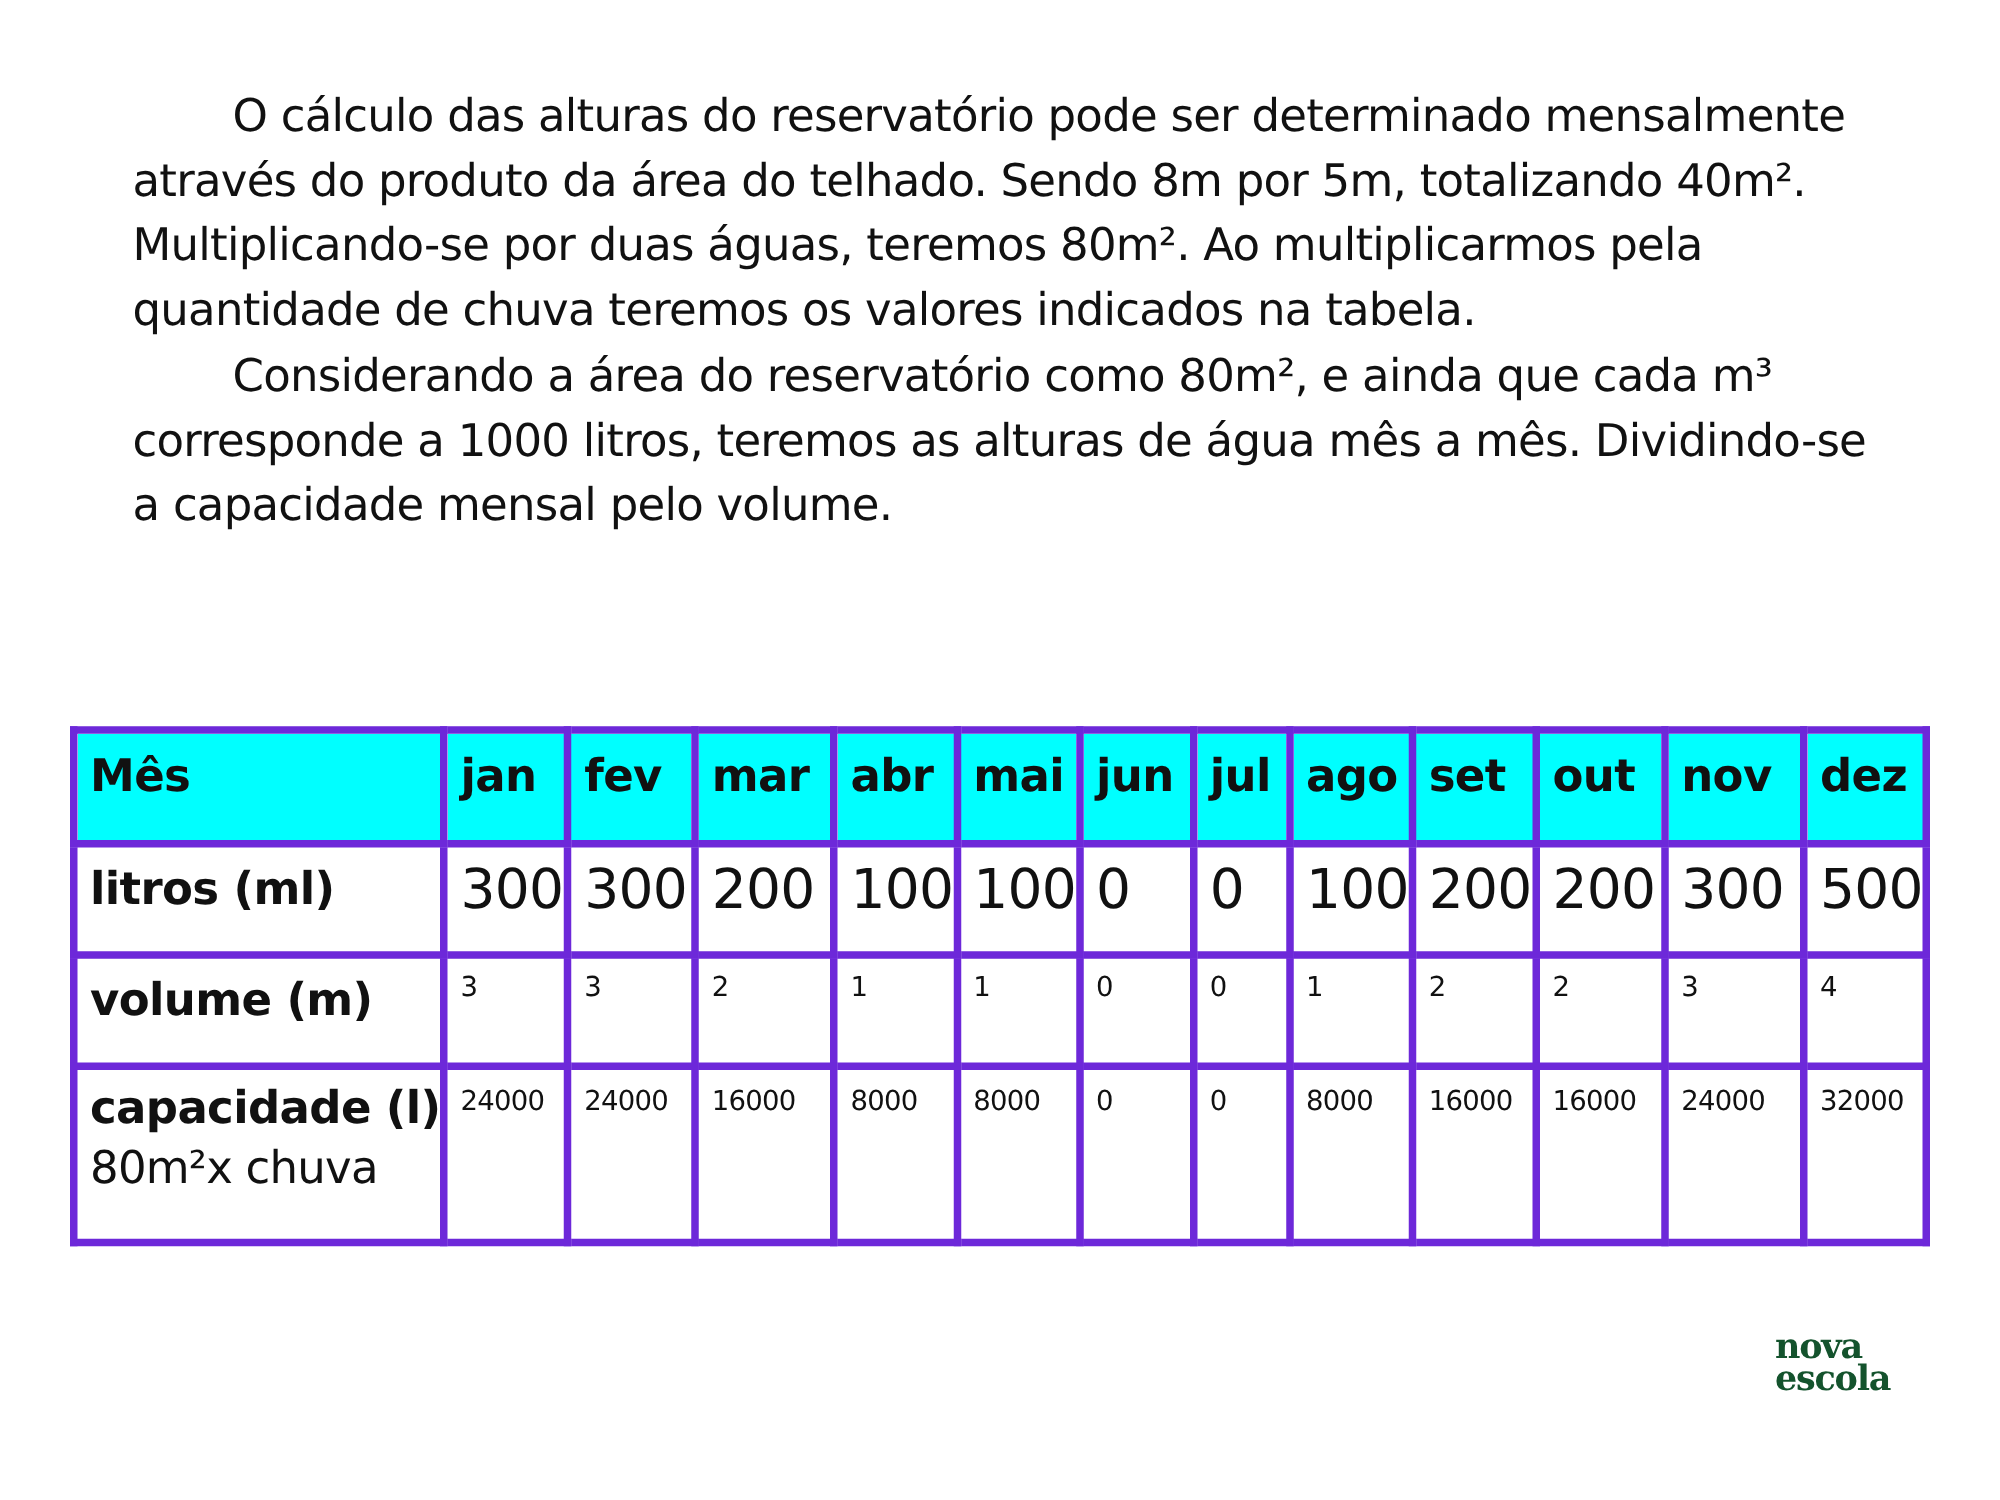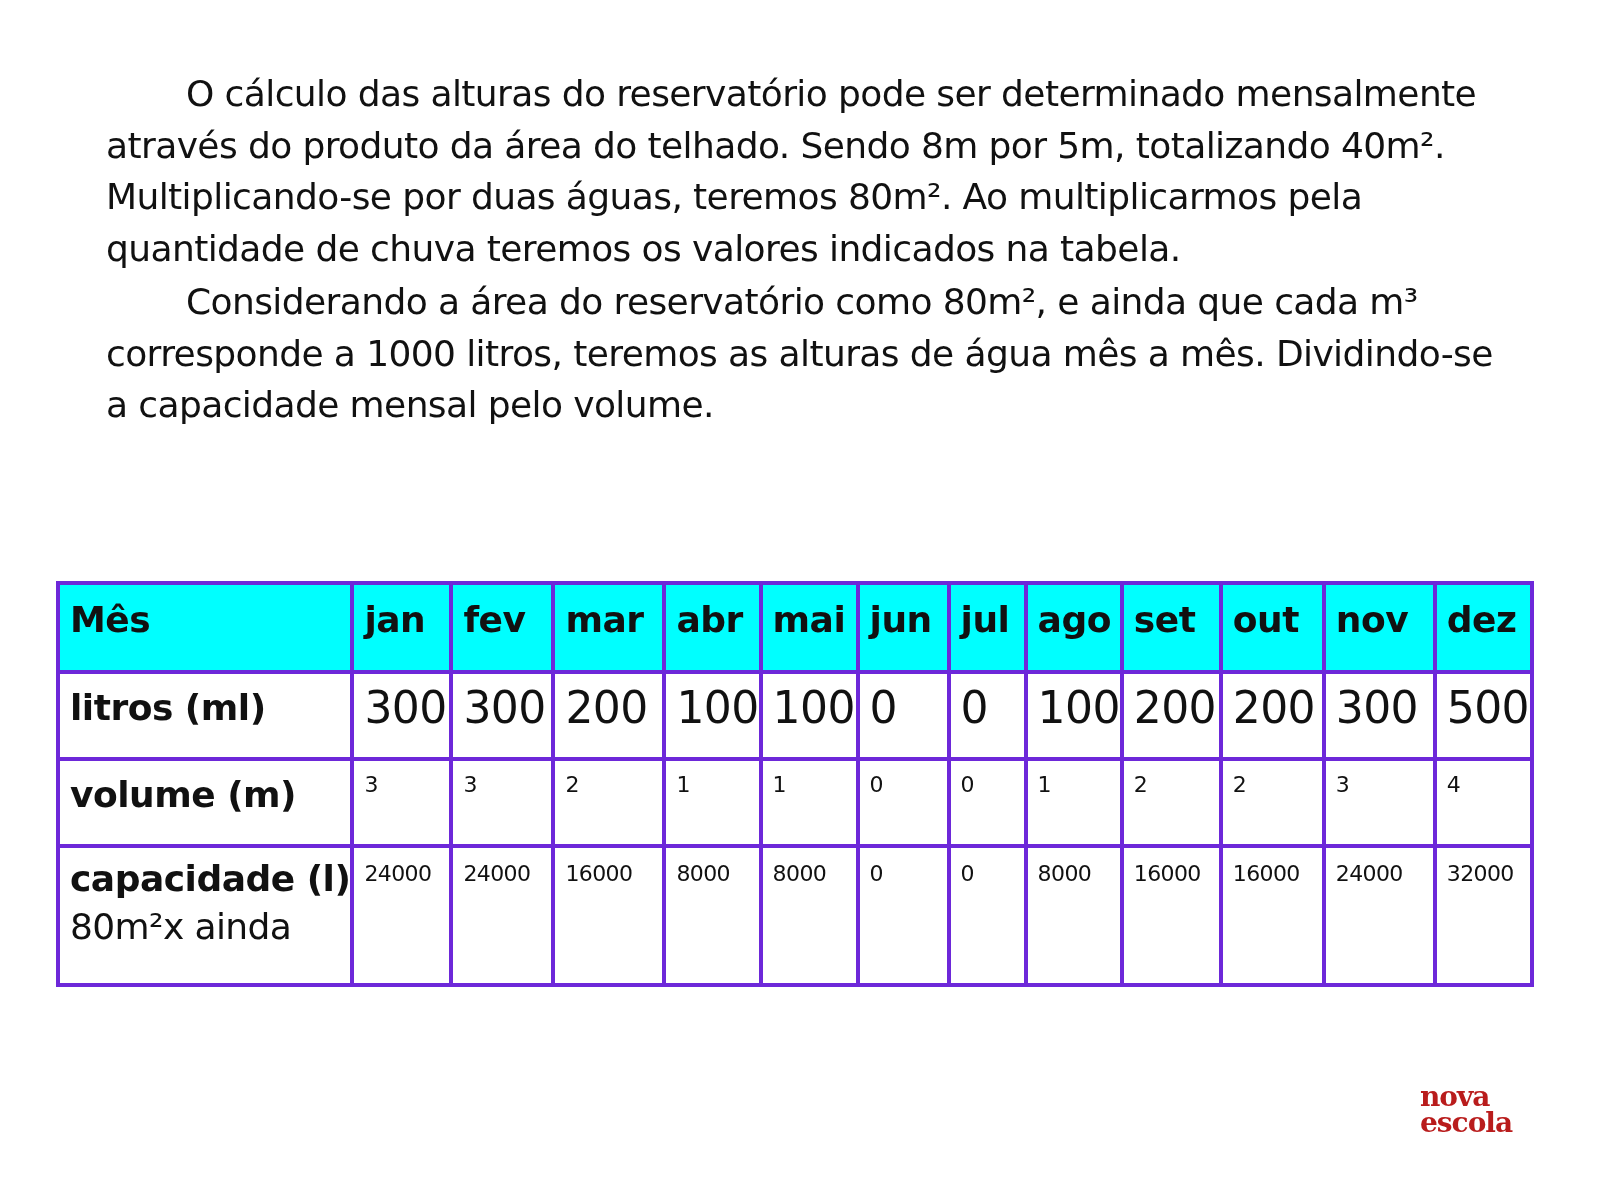--- a/index.html
+++ b/index.html
@@ -33,21 +33,21 @@
       margin-top: 0;
     }
     .data-table {
       position: absolute;
       left: 56px;
       top: 581px;
       border-collapse: collapse;
       table-layout: fixed;
     }
     .data-table td, .data-table th {
-      border: 4px solid #6d28d9;
+      border: 6px solid #6d28d9;
       vertical-align: top;
       text-align: left;
       padding: 0 0 15px 10px;
       overflow: hidden;
       white-space: nowrap;
     }
     .data-table thead th {
       background: #00ffff;
       height: 69px;
       font-weight: bold;
@@ -103,25 +103,24 @@
     .row-cap .label-main {
       display: block;
     }
     .logo {
       position: absolute;
       left: 1420px;
       top: 1064px;
       width: 130px;
       font-family: "DejaVu Serif", "Liberation Serif", serif;
       font-weight: bold;
-      color: #b91c1c;
+      color: #14532d;
       font-size: 28px;
       line-height: 26px;
       letter-spacing: -1px;
-      margin-top: 20px;
     }
     .logo span {
       display: block;
     }
   </style>
 </head>
 <body>
 
 <div class="text-block">
   <p>O cálculo das alturas do reservatório pode ser determinado mensalmente através do produto da área do telhado. Sendo 8m por 5m, totalizando 40m². Multiplicando-se por duas águas, teremos 80m². Ao multiplicarmos pela quantidade de chuva teremos os valores indicados na tabela.</p>
@@ -188,21 +187,21 @@
       <td>0</td>
       <td>1</td>
       <td>2</td>
       <td>2</td>
       <td>3</td>
       <td>4</td>
     </tr>
     <tr class="row-cap">
       <th>
         <span class="label-main">capacidade (l)</span>
-        <span class="sublabel">80m²x ainda</span>
+        <span class="sublabel">80m²x chuva</span>
       </th>
       <td>24000</td>
       <td>24000</td>
       <td>16000</td>
       <td>8000</td>
       <td>8000</td>
       <td>0</td>
       <td>0</td>
       <td>8000</td>
       <td>16000</td>

